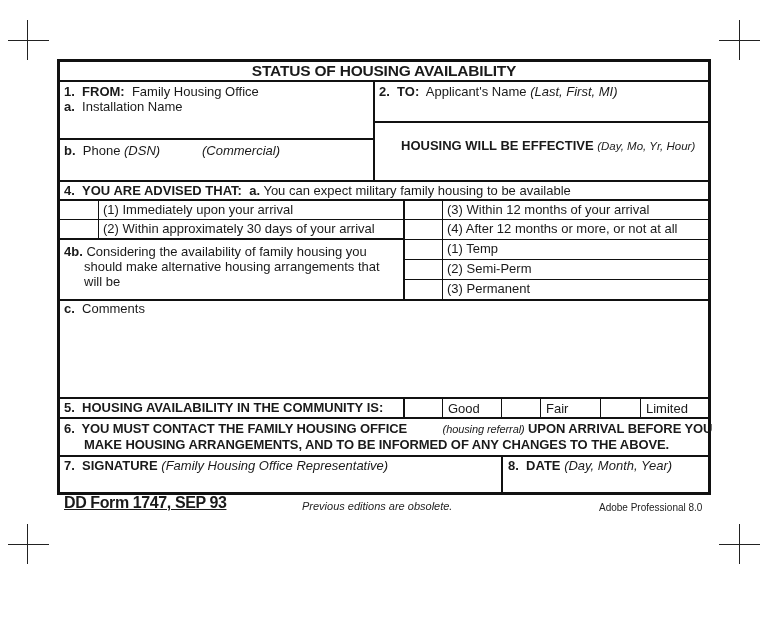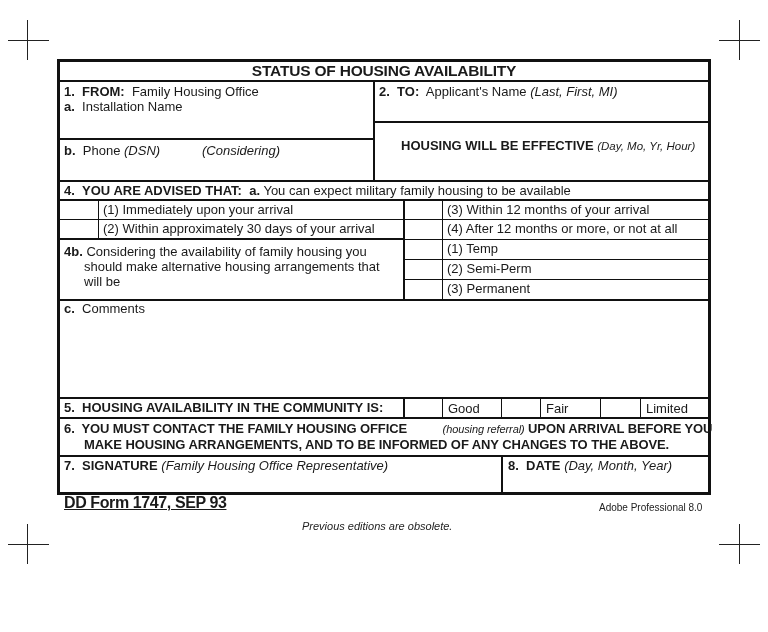--- a/index.html
+++ b/index.html
@@ -62,21 +62,21 @@
     </div>
     <div class="abs" style="left:4px; top:33px; width:305px; height:22px;"></div>
   </div>
   <div class="hl" style="left:0; top:76px; width:313px;"></div>
   <div class="cell" style="left:0; top:78px; width:313px; height:42px;">
     <div class="t" style="left:4px; top:3px;">
       <span class="b">b.</span>&nbsp;
       <span>Phone</span>
       <span class="i">(DSN)</span>
     </div>
-    <div class="t i" style="left:142px; top:3px;">(Considering)</div>
+    <div class="t i" style="left:142px; top:3px;">(Commercial)</div>
     <div class="abs" style="left:4px; top:20px; width:130px; height:18px;"></div>
     <div class="abs" style="left:142px; top:20px; width:165px; height:18px;"></div>
   </div>
 
   <div class="vl" style="left:313px; top:18px; height:102px;"></div>
 
   <div class="cell" style="left:315px; top:20px; width:333px; height:44px;">
     <div class="t" style="left:4px; top:2px;">
       <span class="b">2.</span>&nbsp;
       <span class="b">TO:</span>&nbsp;
@@ -188,14 +188,14 @@
 
   <div class="t" style="left:448px; top:396px;">
     <span class="b">8.</span>&nbsp;
     <span class="b">DATE</span>
     <span class="i">(Day, Month, Year)</span>
   </div>
   <div class="abs" style="left:448px; top:412px; width:196px; height:18px;"></div>
 </div>
 
 <div class="t footer-form" style="left:64px; top:495px;text-decoration:underline;">DD Form 1747, SEP 93</div>
-<div class="t footer-note" style="left:302px; top:519px;">Previous editions are obsolete.</div>
+<div class="t footer-note" style="left:302px; top:499px;">Previous editions are obsolete.</div>
 <div class="t footer-ver" style="left:599px; top:500px;">Adobe Professional 8.0</div>
 
 </body></html>

